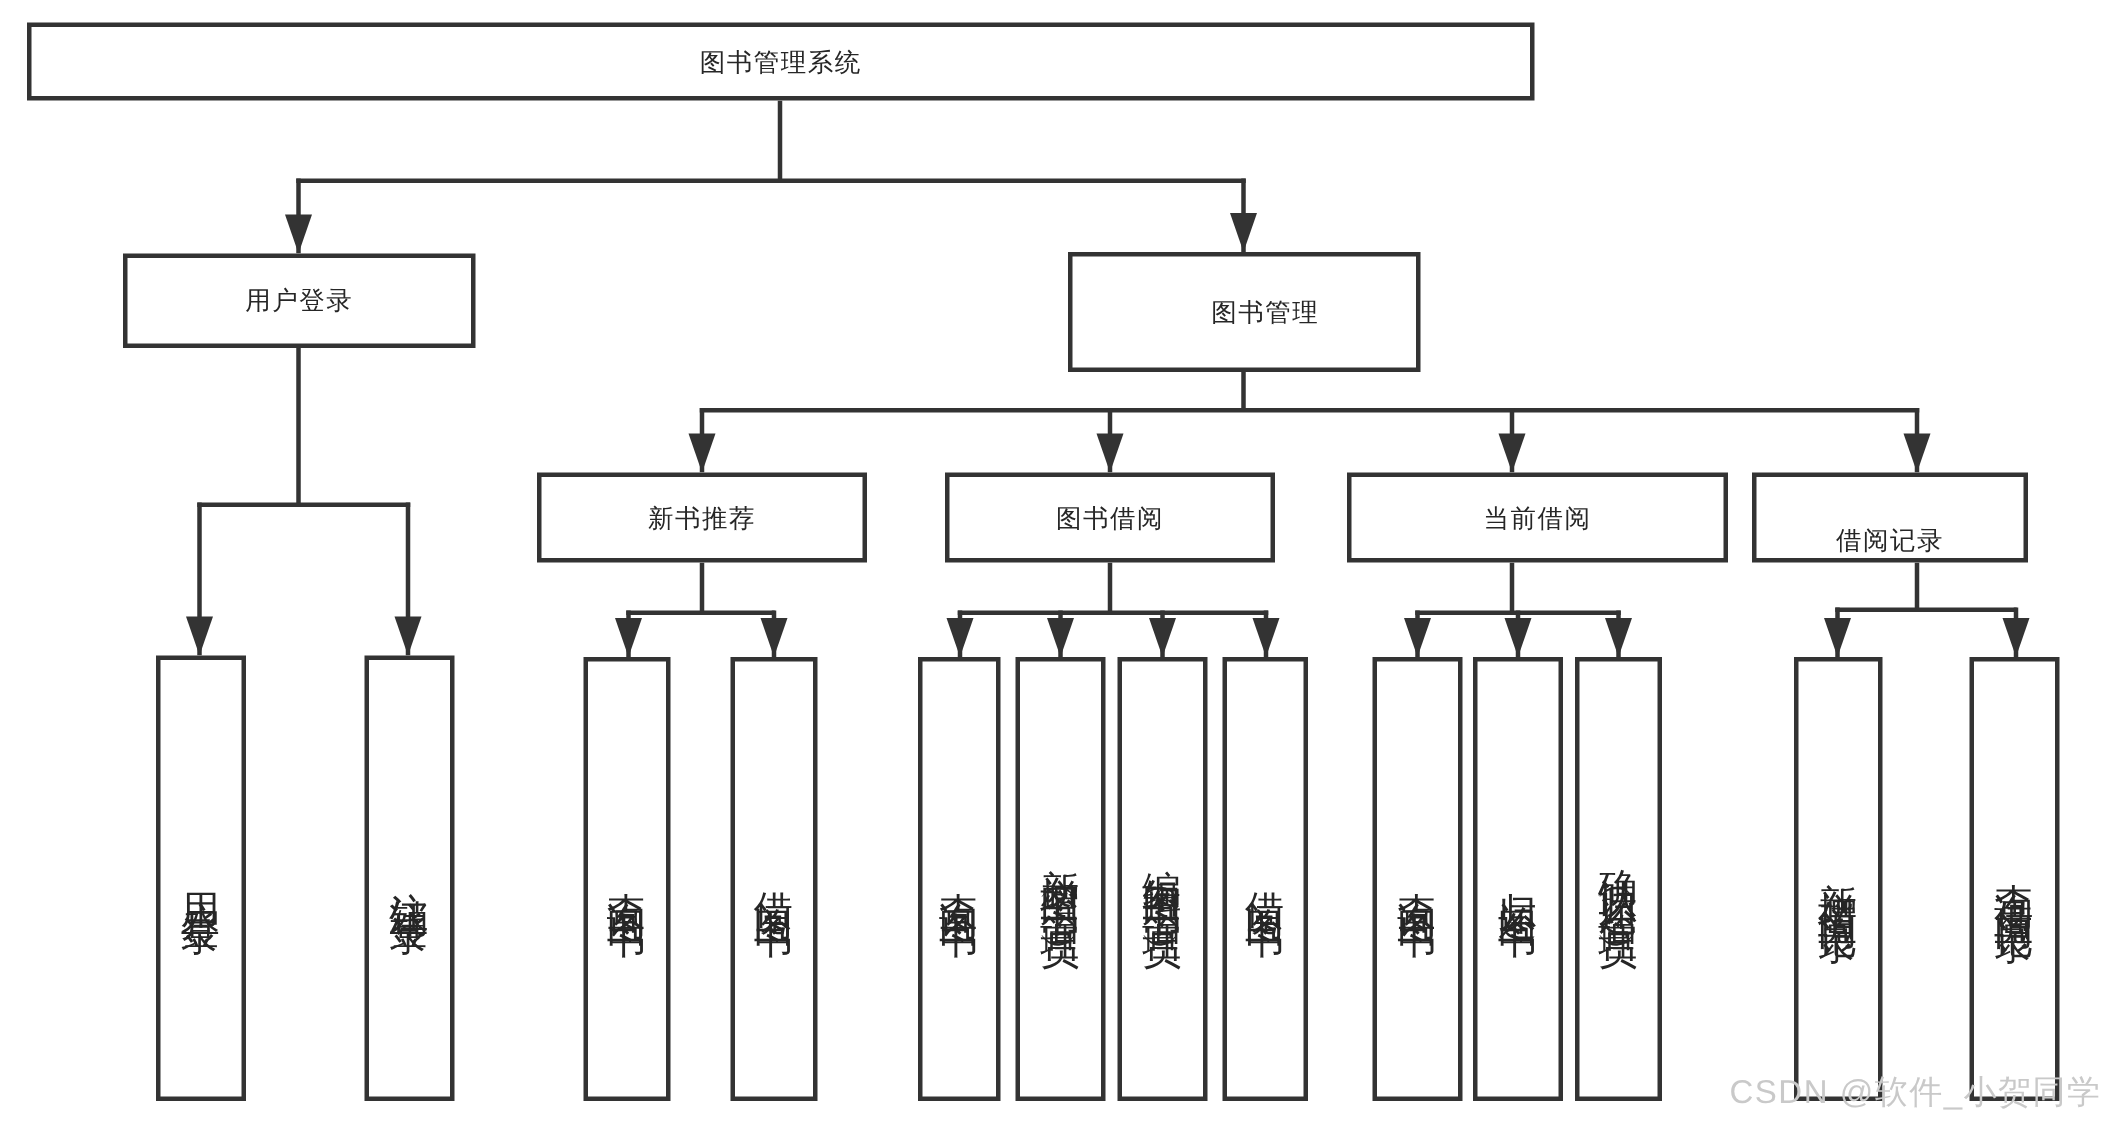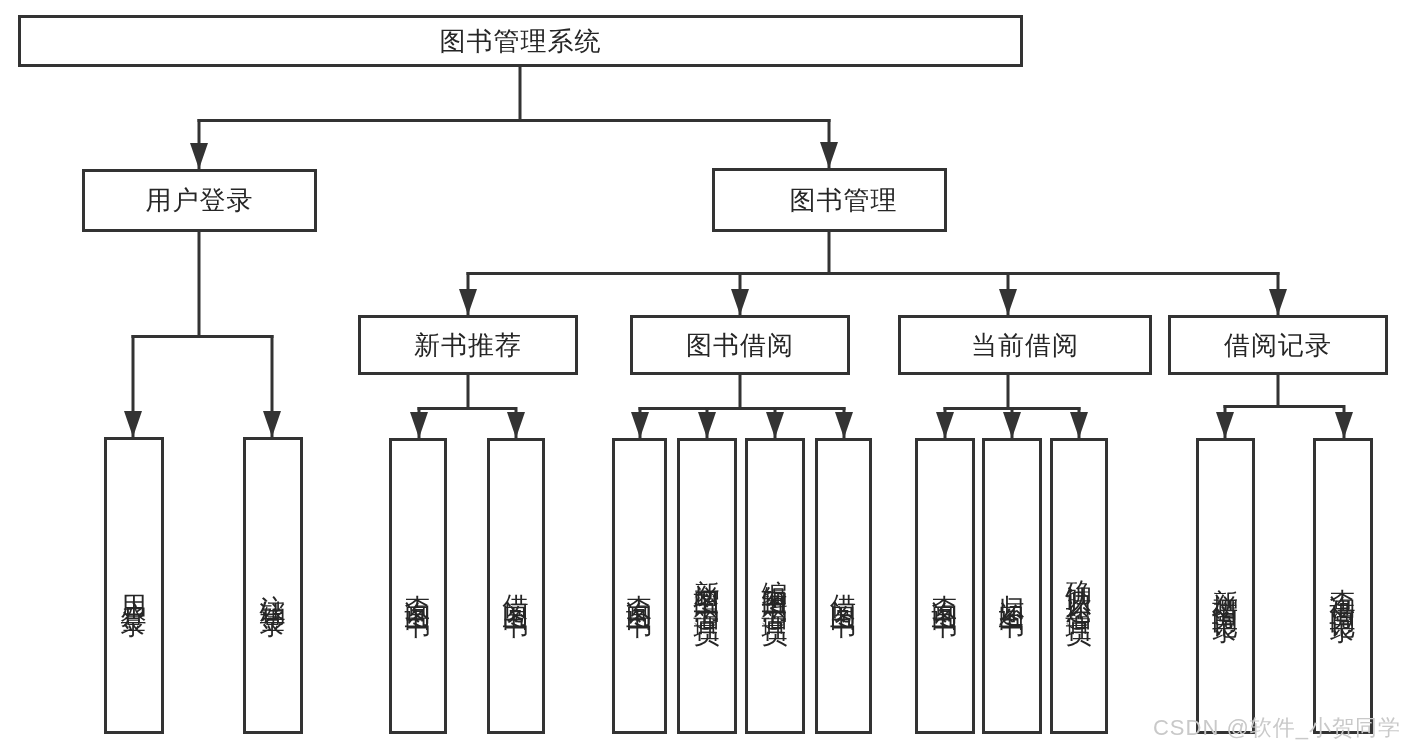--- a/index.html
+++ b/index.html
@@ -19,21 +19,21 @@
   }
   .node {
     position: absolute;
     box-sizing: border-box;
     border: 3px solid #333333;
     background: #ffffff;
     display: flex;
     align-items: center;
     justify-content: center;
     color: #262626;
-    font-size: 26px;
+    font-size: 17px;
     letter-spacing: 1px;
     z-index: 2;
   }
   .leaf {
     font-size: 26px;
   }
   .leaf .vtext {
     writing-mode: vertical-rl;
     line-height: 1;
     letter-spacing: 6px;
@@ -96,34 +96,34 @@
     <line x1="1344" y1="405" x2="1344" y2="438" stroke="#333333" stroke-width="3" marker-end="url(#arrowhead)"></line>
   </svg>
 
   <div class="node" style="left:18px; top:15px; width:1005px; height:52px;">
     <span>图书管理系统</span>
   </div>
 
   <div class="node" style="left:82px; top:169px; width:235px; height:63px;">
     <span>用户登录</span>
   </div>
-  <div class="node" style="left:712px; top:168px; width:235px; height:64px;padding-left:28px;">
+  <div class="node" style="left:712px; top:168px; width:235px; height:80px;padding-left:28px;">
     <span>图书管理</span>
   </div>
 
   <div class="node" style="left:358px; top:315px; width:220px; height:60px;">
     <span>新书推荐</span>
   </div>
   <div class="node" style="left:630px; top:315px; width:220px; height:60px;align-items:center;">
     <span>图书借阅</span>
   </div>
   <div class="node" style="left:898px; top:315px; width:254px; height:60px;">
     <span>当前借阅</span>
   </div>
-  <div class="node" style="left:1168px; top:315px; width:220px; height:60px;">
+  <div class="node" style="left:1168px; top:315px; width:184px; height:60px;align-items:flex-end;">
     <span>借阅记录</span>
   </div>
 
   <div class="node leaf" style="left:104px; top:437px; width:60px; height:297px;">
     <span class="vtext">用户登录</span>
   </div>
   <div class="node leaf" style="left:243px; top:437px; width:60px; height:297px;">
     <span class="vtext">注销登录</span>
   </div>
 

